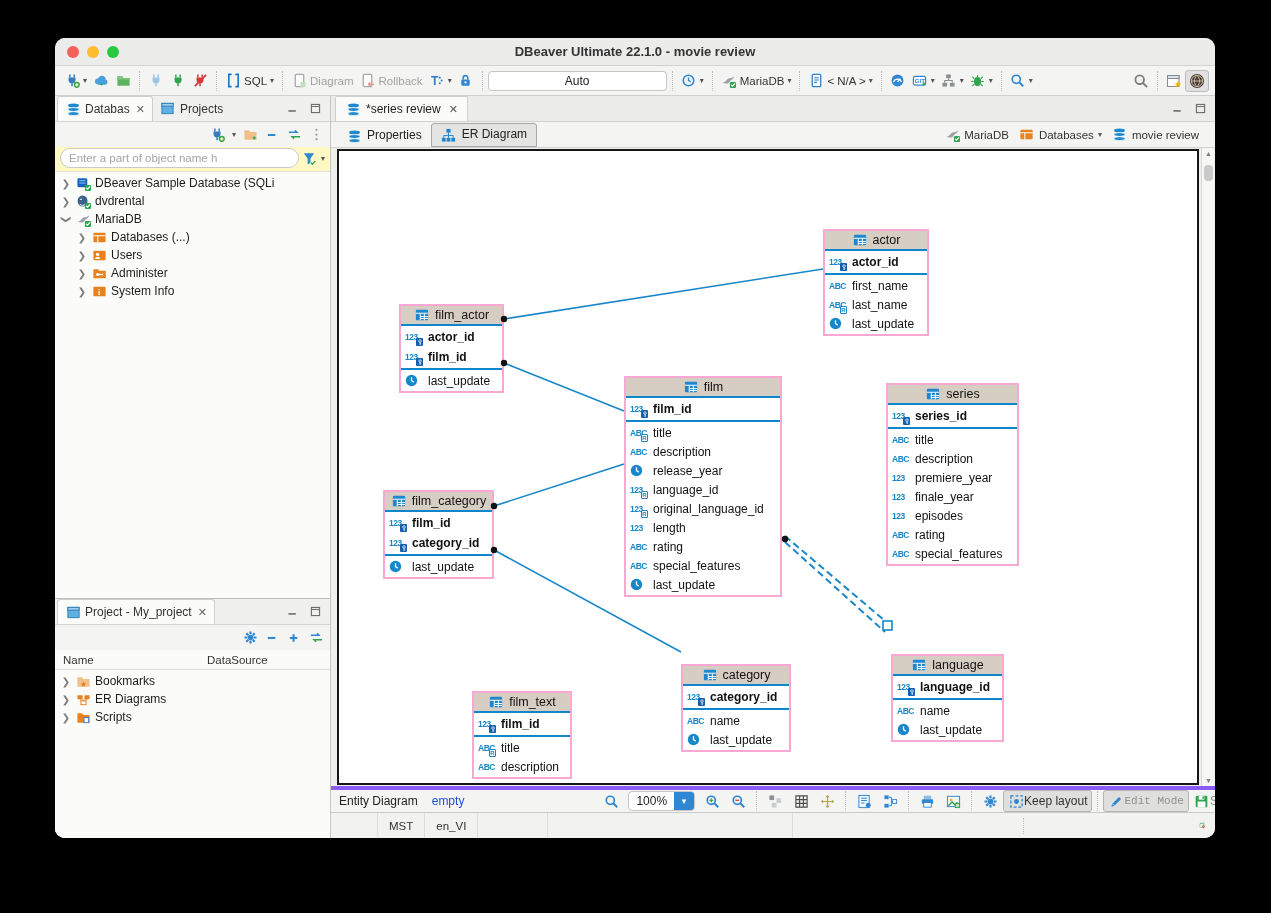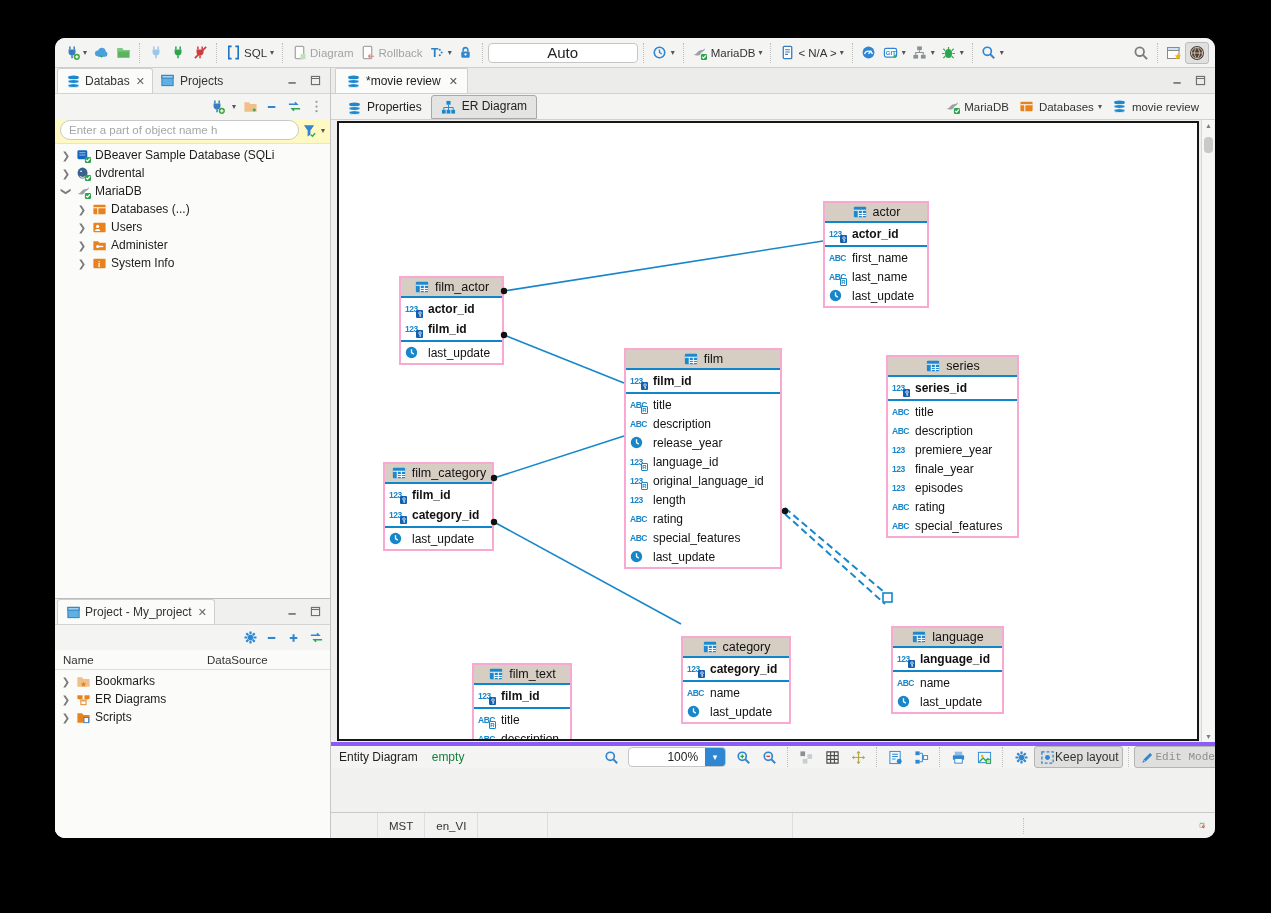--- a/index.html
+++ b/index.html
@@ -13,21 +13,21 @@
   .titlebar .title { position:absolute; left:0; right:0; text-align:center; font-size:13px; font-weight:bold; color:#333; }
 
   
   .main-toolbar { height:30px; background:#f4f4f3; border-bottom:1px solid #cfcfcf; display:flex; align-items:center; padding:0 6px; flex:0 0 auto; white-space:nowrap; }
   .tb-sep { width:1px; height:20px; border-left:1px dotted #bfbfbf; margin:0 5px; flex:0 0 auto; }
   .tbtn { display:flex; align-items:center; gap:3px; padding:2px 3px; border-radius:3px; font-size:11.5px; color:#333; flex:0 0 auto; cursor:default; }
   .tbtn.disabled { color:#a3a3a3; }
   .tbtn .arrow { font-size:8px; color:#555; }
   .tbtn.pressed { background:#e2e2e2; border:1px solid #bdbdbd; }
   .icon { display:inline-flex; width:16px; height:16px; align-items:center; justify-content:center; flex:0 0 auto; }
-  .combo { background:#fff; border:1px solid #c6c6c6; border-radius:4px; width:150px; height:20px; display:flex; align-items:center; justify-content:center; font-size:15px; color:#222; }
+  .combo { background:#fff; border:1px solid #c6c6c6; border-radius:4px; width:179px; height:20px; display:flex; align-items:center; justify-content:center; font-size:12px; color:#222; }
   .tb-spring { flex:1; }
 
   
   .main-row { flex:1; display:flex; min-height:0; }
 
   
   .left-panel { width:276px; border-right:1px solid #c6c6c6; display:flex; flex-direction:column; background:#fef9c3; }
   .panel-tabs { height:26px; display:flex; align-items:center; border-bottom:1px solid #d4d4d4; background:#f0f0ef; padding-left:2px; }
   .ptab { display:flex; align-items:center; gap:4px; font-size:12px; padding:4px 7px; color:#333; height:100%; }
   .ptab.active { background:#fbfbfa; border:1px solid #cfcfcf; border-bottom:none; border-radius:3px 3px 0 0; }
@@ -76,39 +76,47 @@
   .fi { position:relative; width:19px; display:inline-flex; justify-content:flex-start; align-items:center; flex:0 0 auto; height:14px; }
   .fi .txt { font-size:8.5px; font-weight:bold; color:#1787c9; letter-spacing:-0.5px; }
   .fi .badge { position:absolute; right:1px; bottom:-2px; width:7px; height:8px; border-radius:1px; display:flex; align-items:center; justify-content:center; }
   .fi .badge.k { background:#1460ae; }
   .fi .badge.r { background:#fff; border:1px solid #1787c9; color:#1787c9; font-size:6px; font-weight:bold; }
   svg.lines { position:absolute; left:0; top:0; pointer-events:none; }
 
   
   .diag-toolbar { height:26px; background:#f4f4f3; border-top:4px solid #8b5cf6; display:flex; align-items:center; padding:0 8px; font-size:12px; color:#222; white-space:nowrap; }
   .diag-toolbar .lab { margin-right:14px; }
-  .zoom-combo { display:flex; align-items:center; border:1px solid #c6c6c6; background:#fff; border-radius:4px; height:20px; overflow:hidden; margin:0 4px;padding-left:31px; }
+  .zoom-combo { display:flex; align-items:center; border:1px solid #c6c6c6; background:#fff; border-radius:4px; height:20px; overflow:hidden; margin:0 4px; }
   .zoom-combo .val { padding:0 7px; font-size:12px; }
   .zoom-combo .dd { width:20px; height:20px; background:#2f86d2; color:#fff; display:flex; align-items:center; justify-content:center; font-size:9px; }
   .dbtn { display:flex; align-items:center; padding:2px 4px; border-radius:3px; border:1px solid transparent; color:#333; flex:0 0 auto; }
   .dbtn.pressed { background:#dfdfde; border-color:#b5b5b5; }
   .dbtn.dim { color:#8f8f8f; }
 
   
-  .statusbar { height:26px; background:#f2f2f1; border-top:1px solid #c9c9c9; display:flex; align-items:center; font-size:11.5px; color:#333;margin-top:44px; }
+  .statusbar { height:26px; background:#f2f2f1; border-top:1px solid #c9c9c9; display:flex; align-items:center; font-size:11.5px; color:#333; }
   .sb-cell { padding:0 11px; height:100%; display:flex; align-items:center; border-right:1px solid #ddd; }
   .sb-cell:first-child { border-left:1px solid #ddd; }
   .sb-dots { border-left:1px dotted #c0c0c0; height:16px; margin-left:230px; }
   .sb-right { margin-left:auto; padding-right:10px; }
 </style>
 </head>
 <body>
 
 <div class="window">
 
+  <div class="titlebar">
+    <div class="lights">
+      <div class="light" style="background:#f5605a"></div>
+      <div class="light" style="background:#febc2e"></div>
+      <div class="light" style="background:#28c840"></div>
+    </div>
+    <div class="title">DBeaver Ultimate 22.1.0 - movie review</div>
+  </div>
 
   <div class="main-toolbar" id="main-toolbar">
       <button class="tbtn" style="border: none; background: transparent;">
         <span class="icon">
           <svg viewBox="0 0 16 16" width="15" height="15">
             <path d="M5.2 1.5v3.2M9.8 1.5v3.2" stroke="#3a7dbd" stroke-width="1.6"></path>
             <path d="M3.8 4.7h7.4v2.8a3.7 3.7 0 0 1-7.4 0z" fill="#3a7dbd"></path>
             <path d="M7.5 11v3.2" stroke="#3a7dbd" stroke-width="1.6"></path>
             <circle cx="12.6" cy="12.6" r="3.3" fill="#3aa63a"></circle>
             <path d="M12.6 10.9v3.4M10.9 12.6h3.4" stroke="#fff" stroke-width="1.3"></path>
@@ -585,21 +593,21 @@
     <div class="editor-area">
       <div class="ed-tabbar">
         <div class="ed-tab">
           <span class="icon" id="edtab-icon">
               <svg viewBox="0 0 16 16" width="15" height="15">
                 <ellipse cx="8" cy="3.6" rx="5.8" ry="2.1" fill="#1e88cf"></ellipse>
                 <ellipse cx="8" cy="8" rx="5.8" ry="2.1" fill="#1e88cf" stroke="#fff" stroke-width=".8"></ellipse>
                 <ellipse cx="8" cy="12.4" rx="5.8" ry="2.1" fill="#1e88cf" stroke="#fff" stroke-width=".8"></ellipse>
               </svg>
             </span>
-          <span>*movie review</span>
+          <span>*series review</span>
           <span class="x">✕</span>
         </div>
         <div class="win-ctrls" id="editor-winctrls">
             <span class="icon">
               <svg viewBox="0 0 16 16" width="13" height="13">
                 <rect x="3" y="10" width="9" height="2" fill="#6f6f6f"></rect>
               </svg>
             </span>
             <span class="icon">
               <svg viewBox="0 0 16 16" width="13" height="13">
@@ -1115,21 +1123,21 @@
           </div>
         <div class="vscroll">
           <div class="arr" style="top:2px">▲</div>
           <div class="thumb"></div>
           <div class="arr" style="bottom:2px">▼</div>
         </div>
       </div>
 
       <div class="diag-toolbar">
         <span class="lab">Entity Diagram</span>
-        <span class="lab" style="color:#15803d">empty</span>
+        <span class="lab" style="color:#1d4ed8">empty</span>
         <span style="flex:0 0 120px"></span>
         <span id="diag-buttons" style="display:flex;align-items:center">
             <button class="dbtn" style="background: transparent;">
               <span class="icon">
                 <svg viewBox="0 0 16 16" width="15" height="15">
                   <circle cx="6.7" cy="6.7" r="4.3" fill="none" stroke="#2f86d2" stroke-width="1.8"></circle>
                   <path d="M9.9 9.9l4.2 4.2" stroke="#2f86d2" stroke-width="2"></path>
                 </svg>
               </span>
             </button>

